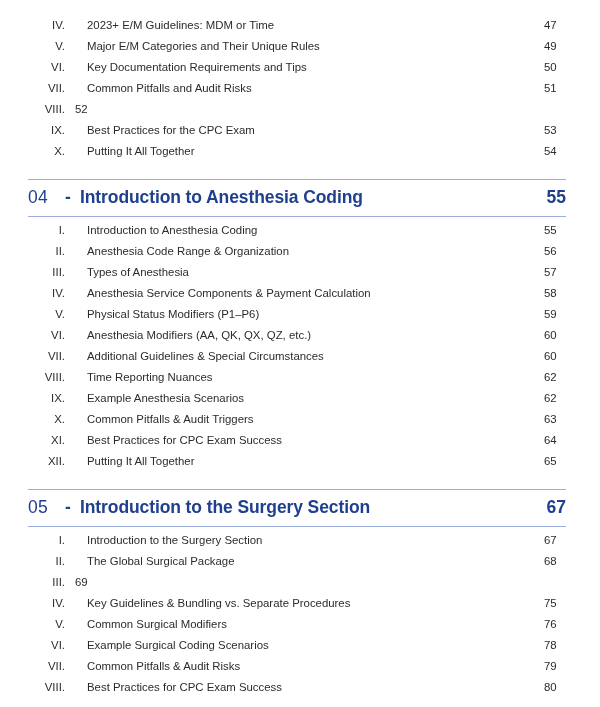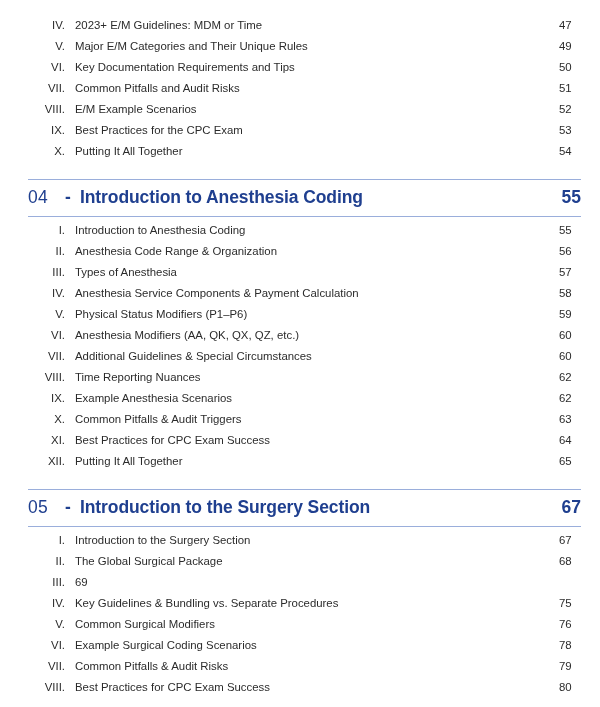--- a/index.html
+++ b/index.html
@@ -20,21 +20,21 @@
     width: 600px;
     height: 707px;
     background: #ffffff;
     box-sizing: border-box;
     padding: 0;
   }
 
   .toc {
     position: absolute;
     left: 28px;
-    right: 19px;
+    right: 34px;
     top: 19px;
   }
 
   
   .chapter {
     display: block;
   }
 
   .chapter-head {
     border-top: 1.6px solid #9aaedb;
@@ -100,20 +100,21 @@
     padding-right: 10px;
     box-sizing: border-box;
     white-space: nowrap;
   }
 
   .entry-title {
     flex: 1 1 auto;
     white-space: nowrap;
     overflow: hidden;
     text-overflow: ellipsis;
+    margin-left: 12px;
   }
 
   .entry-page {
     flex: 0 0 auto;
     min-width: 22px;
     white-space: nowrap;
   }
 
   
   .continuation .entries {
@@ -142,21 +143,20 @@
             <span class="entry-title">Key Documentation Requirements and Tips</span>
             <span class="entry-page">50</span>
           </div>
           <div class="entry">
             <span class="entry-num">VII.</span>
             <span class="entry-title">Common Pitfalls and Audit Risks</span>
             <span class="entry-page">51</span>
           </div>
           <div class="entry">
             <span class="entry-num">VIII.</span>
-            <span class="entry-title">E/M Example Scenarios</span>
             <span class="entry-page">52</span>
           </div>
           <div class="entry">
             <span class="entry-num">IX.</span>
             <span class="entry-title">Best Practices for the CPC Exam</span>
             <span class="entry-page">53</span>
           </div>
           <div class="entry">
             <span class="entry-num">X.</span>
             <span class="entry-title">Putting It All Together</span>

